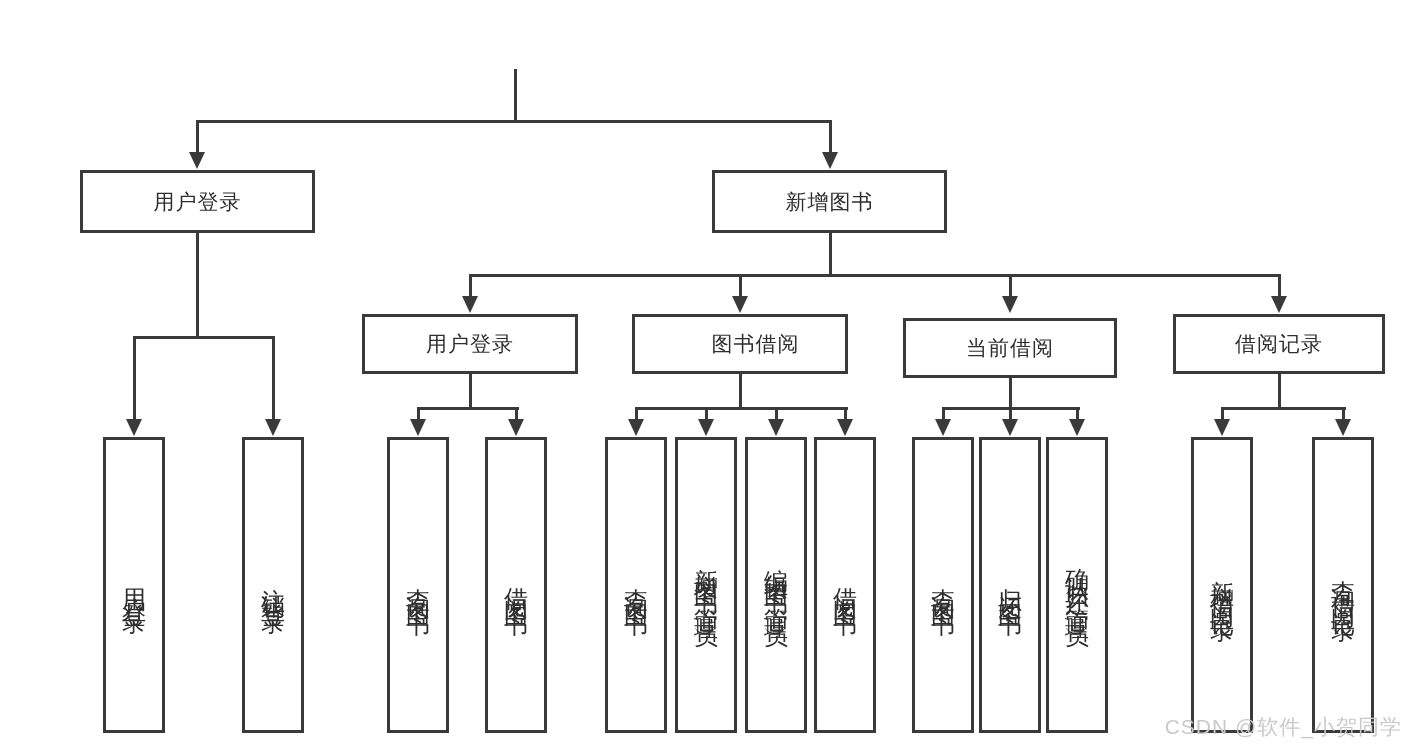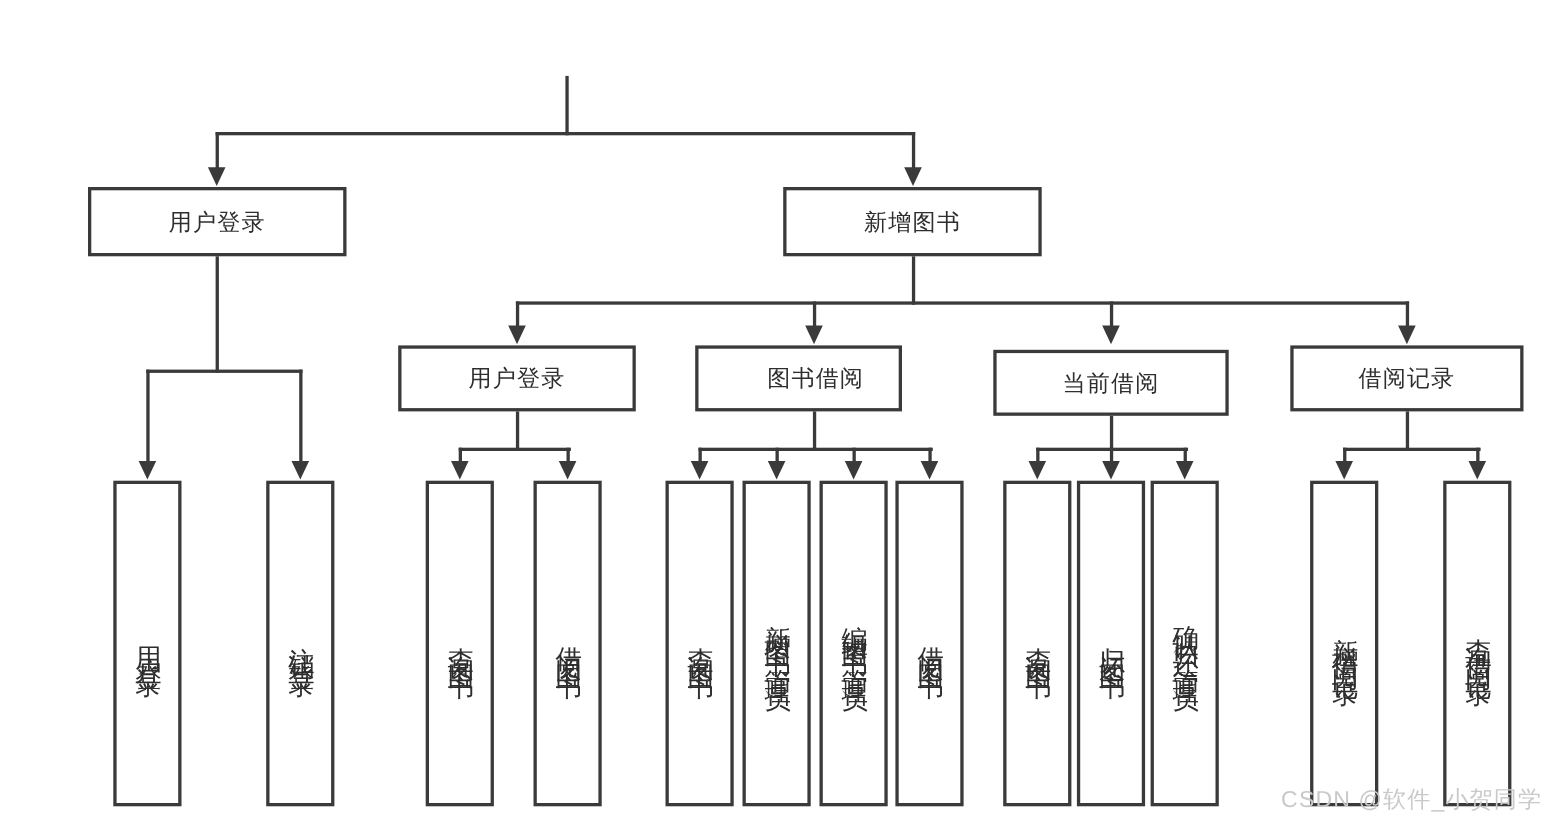--- a/index.html
+++ b/index.html
@@ -144,21 +144,21 @@
     </div>
 
   <div class="hbox" style="left:712px;top:170px;width:235px;height:63px;">
       <span>新增图书</span>
     </div>
 
   <div class="hbox" style="left:362px;top:314px;width:216px;height:60px;">
       <span>用户登录</span>
     </div>
 
-  <div class="hbox" style="left:632px;top:314px;width:188px;height:60px;padding-left:31px;">
+  <div class="hbox" style="left:632px;top:314px;width:216px;height:60px;padding-left:31px;">
       <span>图书借阅</span>
     </div>
 
   <div class="hbox" style="left:903px;top:318px;width:214px;height:60px;">
       <span>当前借阅</span>
     </div>
 
   <div class="hbox" style="left:1173px;top:314px;width:212px;height:60px;">
       <span>借阅记录</span>
     </div>

